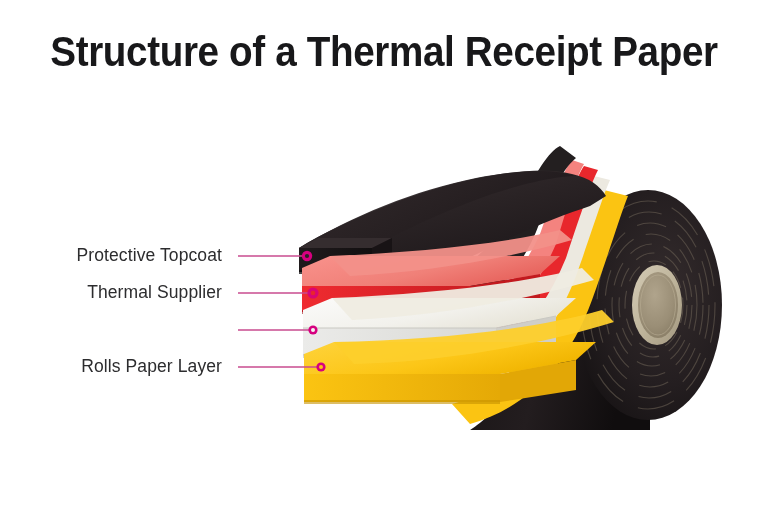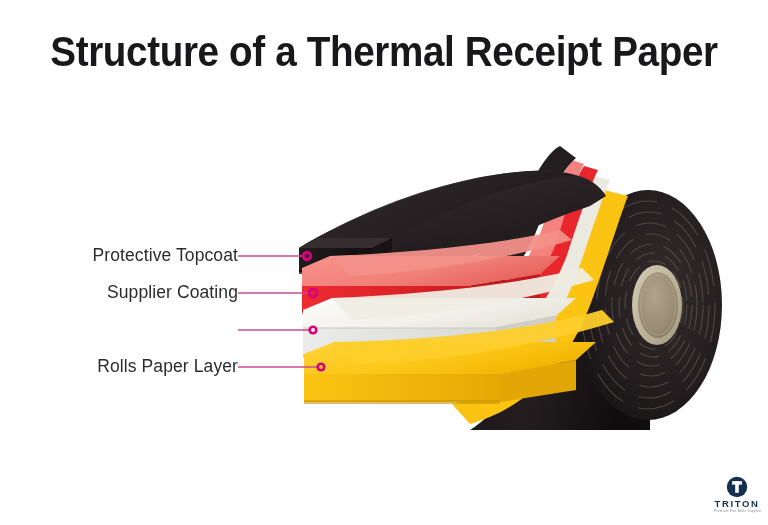--- a/index.html
+++ b/index.html
@@ -40,21 +40,20 @@
   .label {
     position: absolute;
     right: 0;
     text-align: right;
     font-family: "Liberation Sans", sans-serif;
     font-size: 17.5px;
     font-weight: 400;
     color: #2c2c2e;
     white-space: nowrap;
     letter-spacing: 0.1px;
-    padding-left: 16px;
   }
   #label-box-1 { left: 0; width: 222px; top: 245px; }
   #label-box-2 { left: 0; width: 222px; top: 282px; }
   #label-box-3 { left: 0; width: 222px; top: 319px; }
   #label-box-4 { left: 0; width: 222px; top: 356px; }
 
   
   #artwork {
     position: absolute;
     left: 0;
@@ -296,30 +295,19 @@
       </g>
       <g>
         <circle cx="321" cy="367" r="4.6" fill="#d6007f"></circle>
         <circle cx="321" cy="367" r="2.0" fill="#fbc412"></circle>
       </g>
     </g>
   </svg>
 
   <div class="label" id="label-box-1">Protective Topcoat</div>
 
-  <div class="label" id="label-box-2">Supplier Coating</div>
+  <div class="label" id="label-box-2">Thermal Supplier</div>
 
 
   <div class="label" id="label-box-4">Rolls Paper Layer</div>
 
-  <div id="logo">
-    <svg class="emblem" width="22" height="22" viewBox="0 0 22 22">
-      <circle cx="11" cy="11" r="10.2" fill="#13314f"></circle>
-      <rect x="5.3" y="5.2" width="11.4" height="3.4" fill="#ffffff"></rect>
-      <rect x="9.2" y="5.2" width="3.6" height="11.6" fill="#ffffff"></rect>
-      <rect x="4.6" y="5.2" width="1.5" height="3.4" fill="#13314f"></rect>
-      <rect x="15.9" y="5.2" width="1.5" height="3.4" fill="#13314f"></rect>
-    </svg>
-    <span class="wordmark">TRITON</span>
-    <span class="tagline">Premium Pos Rolls Supplier</span>
-  </div>
 
 </div>
 
 </body></html>

